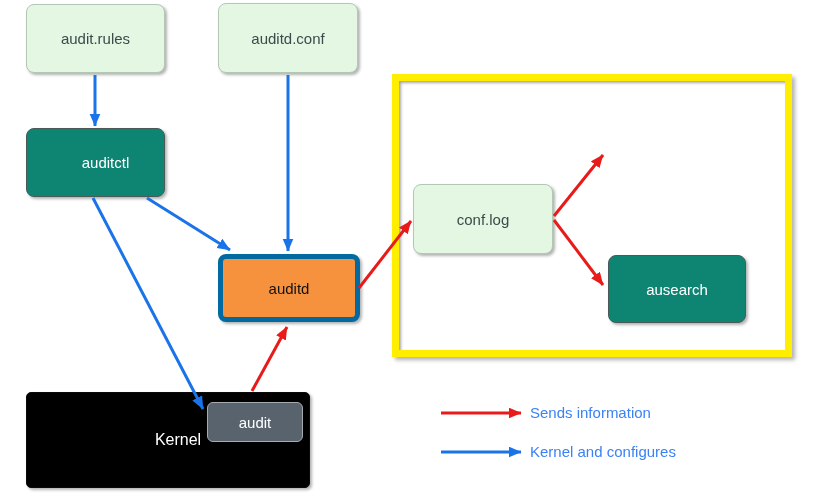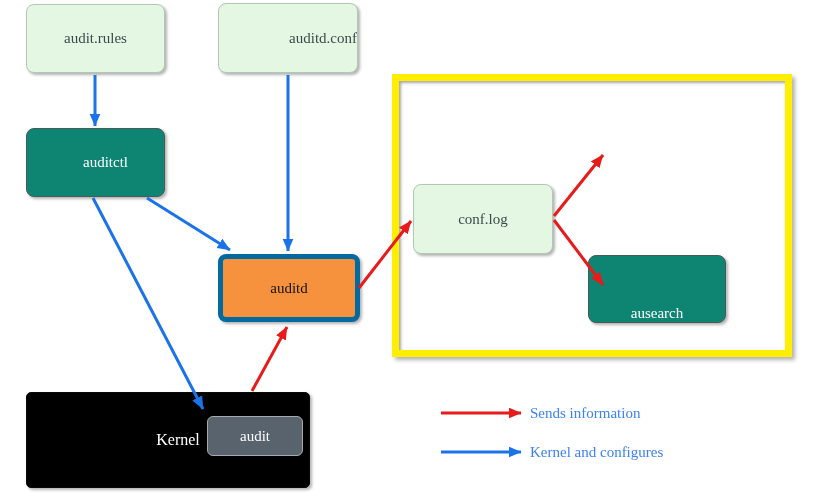--- a/index.html
+++ b/index.html
@@ -2,21 +2,21 @@
 <html><head>
 <meta charset="utf-8">
 <style>
   html, body { margin: 0; padding: 0; background: #ffffff; }
   .stage {
     position: relative;
     width: 821px;
     height: 496px;
     background: #ffffff;
     overflow: hidden;
-    font-family: Liberation Serif, serif;
+    font-family: Liberation Sans, sans-serif;
   }
 
   
   .frame {
     position: absolute;
     left: 392px; top: 74px;
     width: 400px; height: 283px;
     box-sizing: border-box;
     border: 7px solid #ffee00;
     background: #ffffff;
@@ -91,45 +91,45 @@
     <line x1="554" y1="220" x2="603" y2="285" stroke="#e81a1a" stroke-width="3" marker-end="url(#head-red)"></line>
 
     <line x1="441" y1="413" x2="521" y2="413" stroke="#e81a1a" stroke-width="3" marker-end="url(#head-red)"></line>
     <line x1="441" y1="452" x2="521" y2="452" stroke="#1a73e8" stroke-width="3" marker-end="url(#head-blue)"></line>
   </svg>
 
   <div class="node green" style="left:26px;  top:4px;   width:139px; height:69px;">
     <span>audit.rules</span>
   </div>
 
-  <div class="node green" style="left:218px; top:3px;   width:140px; height:70px;justify-content:flex-end;">
+  <div class="node green" style="left:218px; top:3px;   width:140px; height:70px;">
     <span>auditd.conf</span>
   </div>
 
   <div class="node teal" style="left:26px;  top:128px; width:139px; height:69px;padding-left:20px;">
     <span>auditctl</span>
   </div>
 
   <div class="node orange" style="left:218px; top:254px; width:142px; height:68px;">
     <span>auditd</span>
   </div>
 
   <div class="node kernel" style="left:26px; top:392px; width:284px; height:96px;padding-left:20px;">
     <span>Kernel</span>
   </div>
 
-  <div class="node gray" style="left:207px; top:416px; width:96px; height:40px;">
+  <div class="node gray" style="left:207px; top:402px; width:96px; height:40px;">
     <span>audit</span>
   </div>
 
   <div class="node green" style="left:413px; top:184px; width:140px; height:70px;">
     <span>conf.log</span>
   </div>
 
 
-  <div class="node teal" style="left:588px; top:255px; width:138px; height:68px;align-items:flex-end;">
+  <div class="node teal" style="left:608px; top:255px; width:138px; height:68px;">
     <span>ausearch</span>
   </div>
 
   <div class="legend-label" style="top:404px;">Sends information</div>
   <div class="legend-label" style="top:443px;">Kernel and configures</div>
 
 </div>
 
 </body></html>

